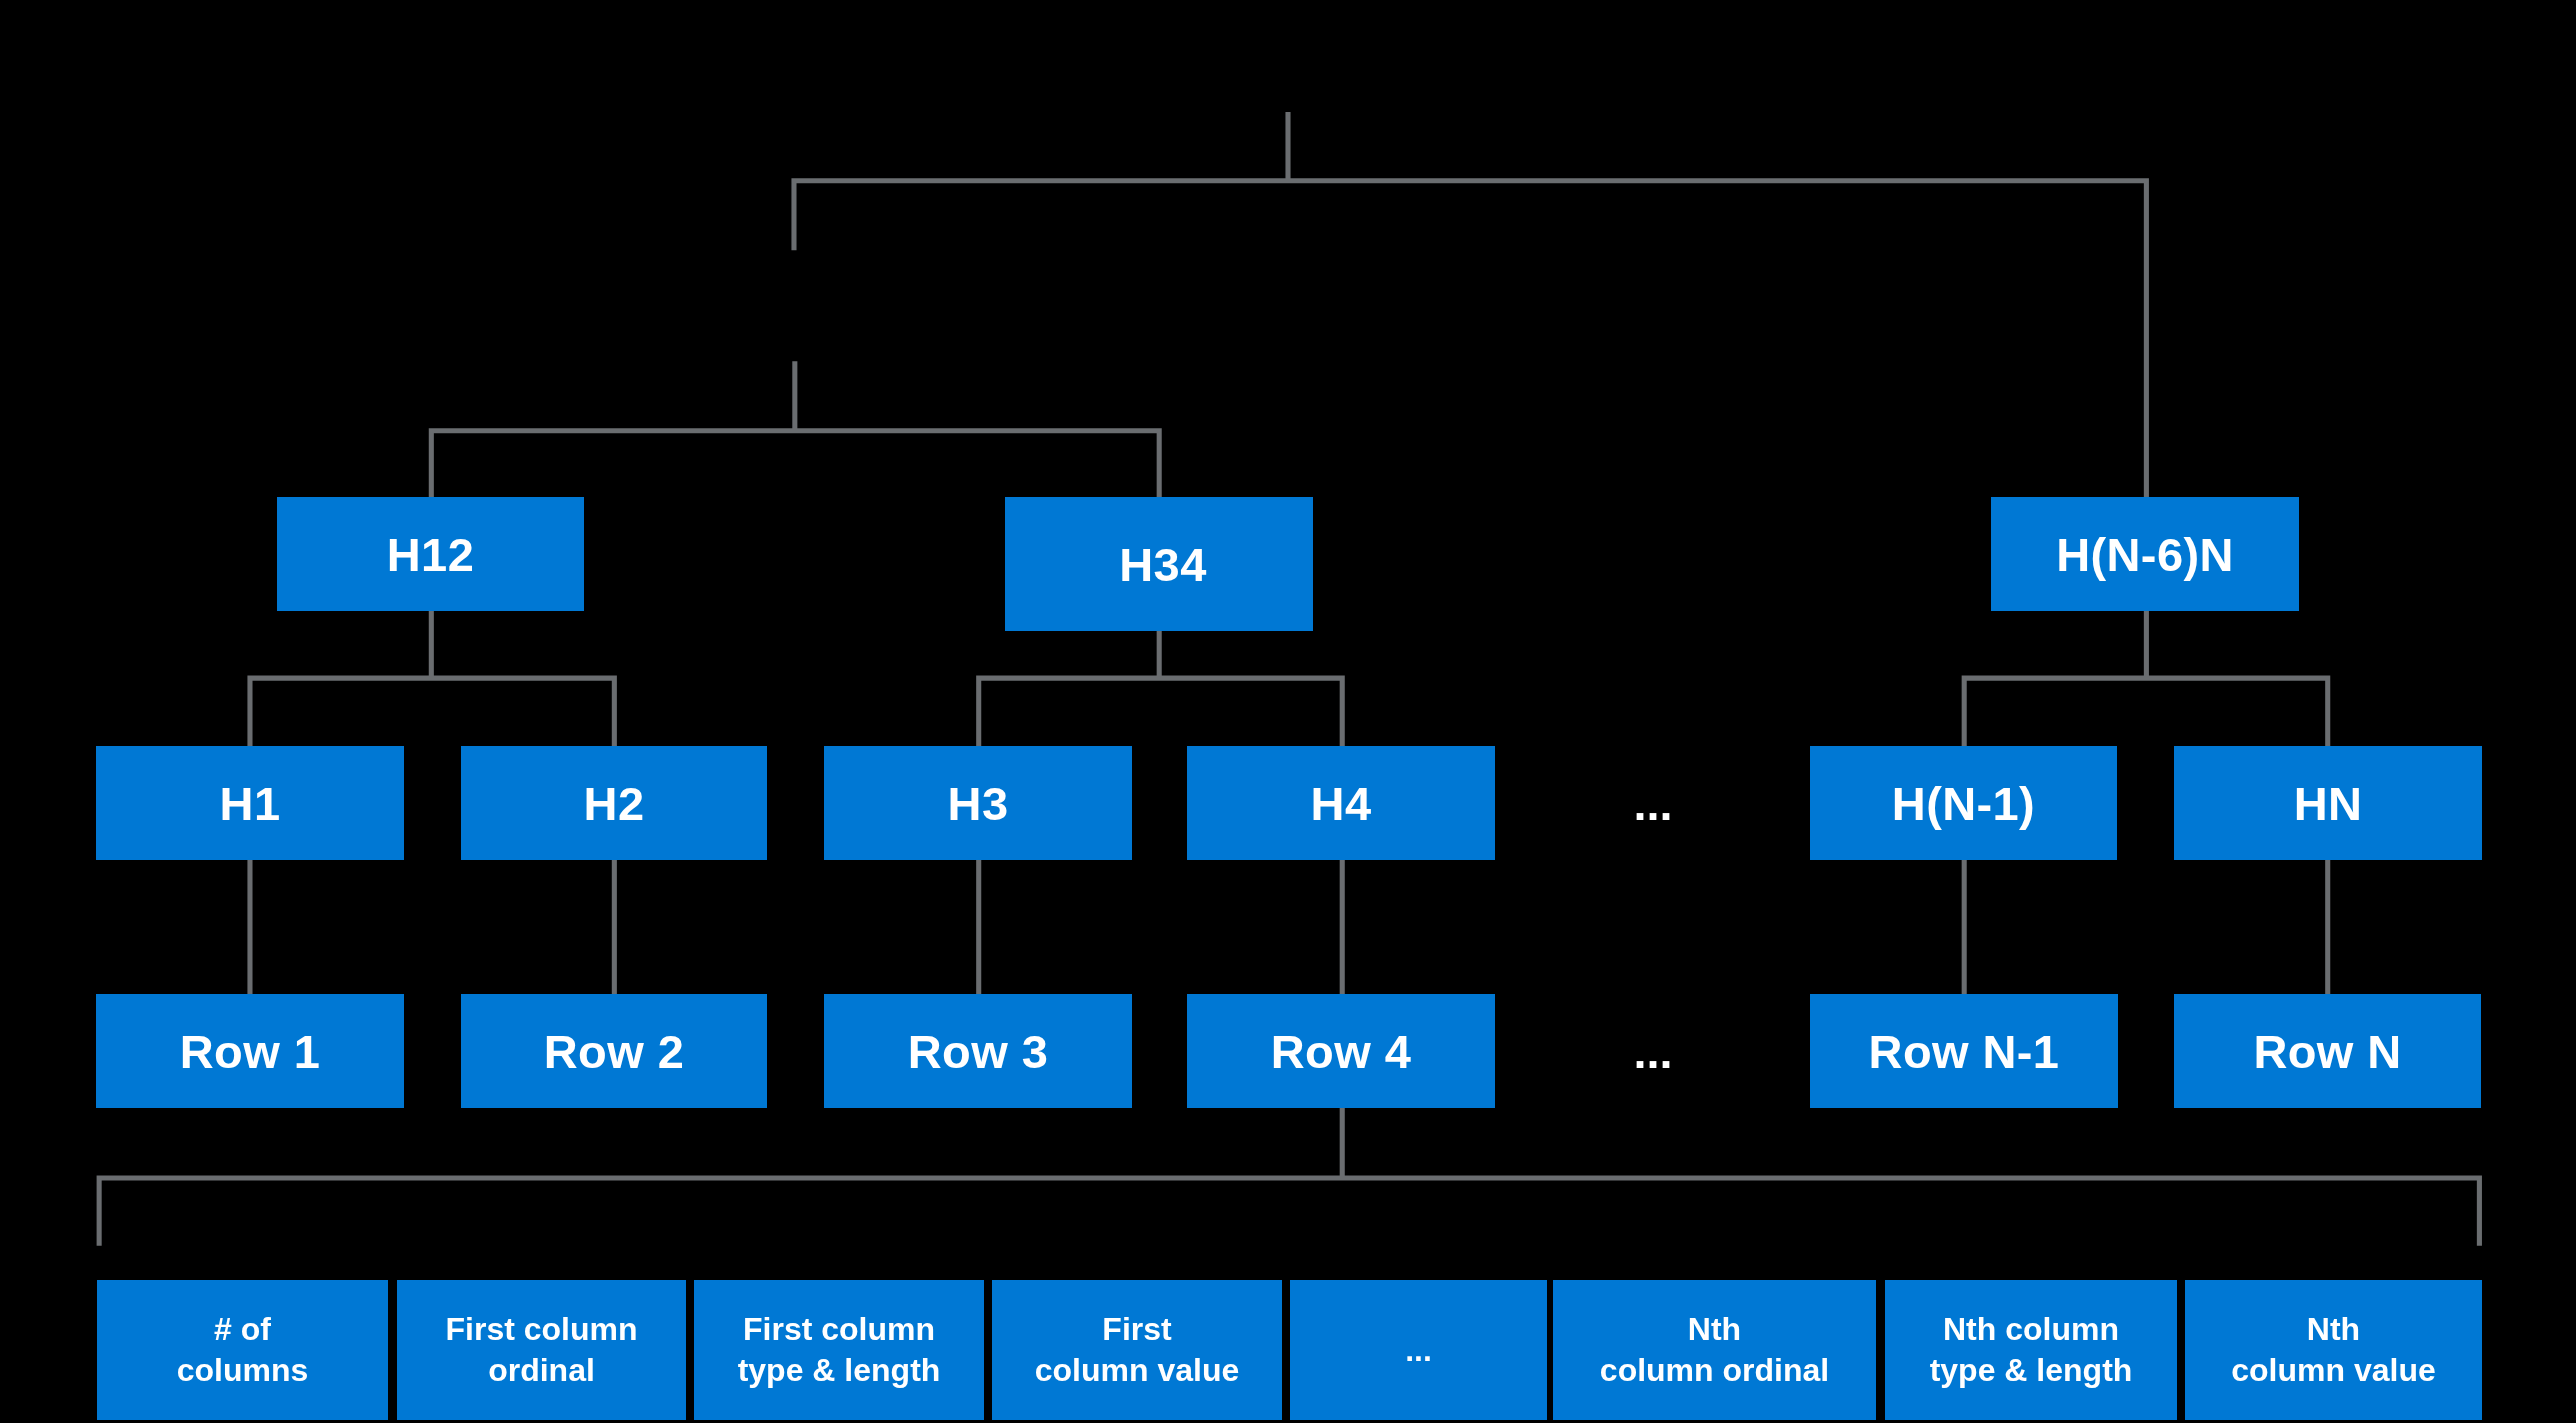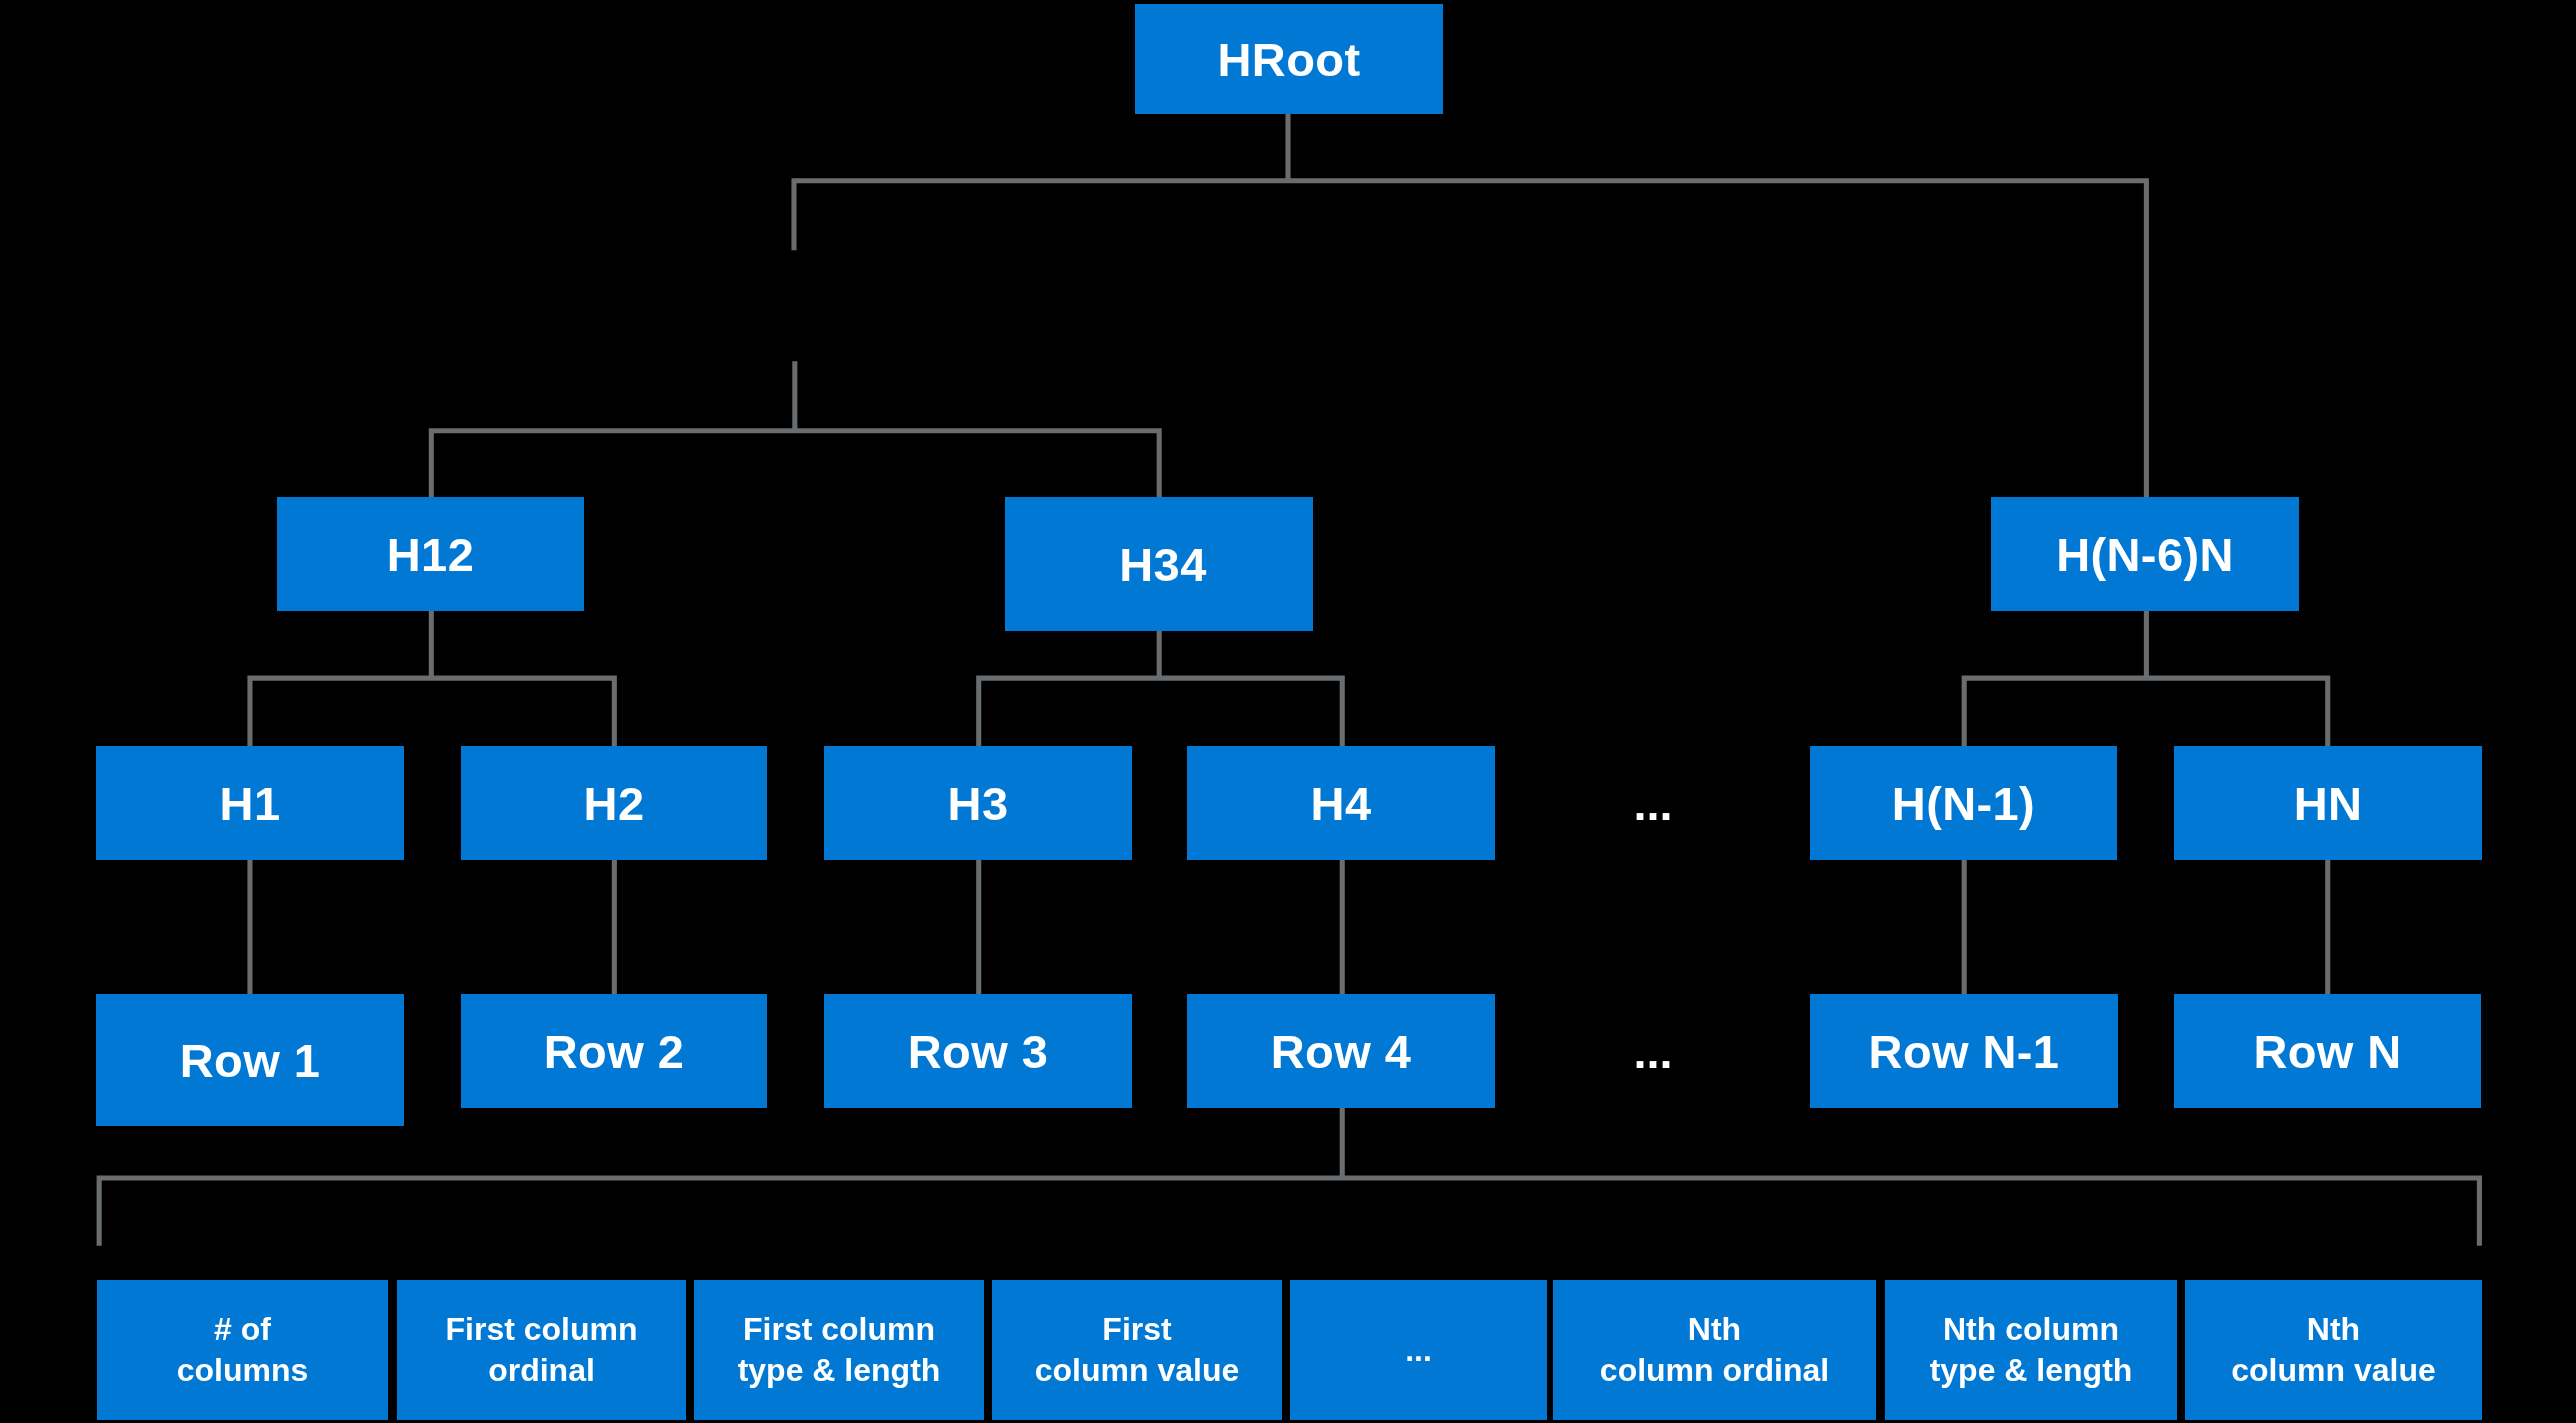--- a/index.html
+++ b/index.html
@@ -75,36 +75,35 @@
     <path d="M1520 132 V213 M937 213 H2533 M937 210 V295 M2533 210 V590
              M938 426 V508 M509 508 H1368 M509 505 V590 M1368 505 V590
              M509 719 V800 M295 800 H725 M295 797 V883 M725 797 V883
              M1368 719 V800 M1155 800 H1584 M1155 797 V883 M1584 797 V883
              M2533 719 V800 M2318 800 H2747 M2318 797 V883 M2747 797 V883
              M295 1012 V1176 M725 1012 V1176 M1155 1012 V1176
              M1584 1012 V1176 M2318 1012 V1176 M2747 1012 V1176
              M1584 1304 V1390 M117 1390 H2926 M117 1387 V1470 M2926 1387 V1470"></path>
   </svg>
 
-  <div class="node" style="left:1135px; top:4.2px; width:308px; height:110px;">HRoot</div>
 
 
   <div class="node" style="left:277px; top:497px; width:307px; height:114px;">H12</div>
   <div class="node" style="left:1005px; top:497px; width:308px; height:134px;padding-left:8px;">H34</div>
   <div class="node" style="left:1991px; top:497px; width:308px; height:114px;">H(N-6)N</div>
 
   <div class="node" style="left:96px; top:746px; width:308px; height:114px;">H1</div>
   <div class="node" style="left:461px; top:746px; width:306px; height:114px;">H2</div>
   <div class="node" style="left:824px; top:746px; width:308px; height:114px;">H3</div>
   <div class="node" style="left:1187px; top:746px; width:308px; height:114px;">H4</div>
   <div class="ellipsis" style="left:1496px; top:746px; width:314px; height:114px;">...</div>
   <div class="node" style="left:1810px; top:746px; width:307px; height:114px;">H(N-1)</div>
   <div class="node" style="left:2174px; top:746px; width:308px; height:114px;">HN</div>
 
-  <div class="node" style="left:96px; top:994px; width:308px; height:132px;">Row 1</div>
+  <div class="node" style="left:96px; top:994px; width:308px; height:114px;">Row 1</div>
   <div class="node" style="left:461px; top:994px; width:306px; height:114px;">Row 2</div>
   <div class="node" style="left:824px; top:994px; width:308px; height:114px;">Row 3</div>
   <div class="node" style="left:1187px; top:994px; width:308px; height:114px;">Row 4</div>
   <div class="ellipsis" style="left:1496px; top:994px; width:314px; height:114px;">...</div>
   <div class="node" style="left:1810px; top:994px; width:308px; height:114px;">Row N-1</div>
   <div class="node" style="left:2174px; top:994px; width:307px; height:114px;">Row N</div>
 
   <div>
     <div class="record-cell" style="left:97px; width:291px;">
       <span># of</span>

